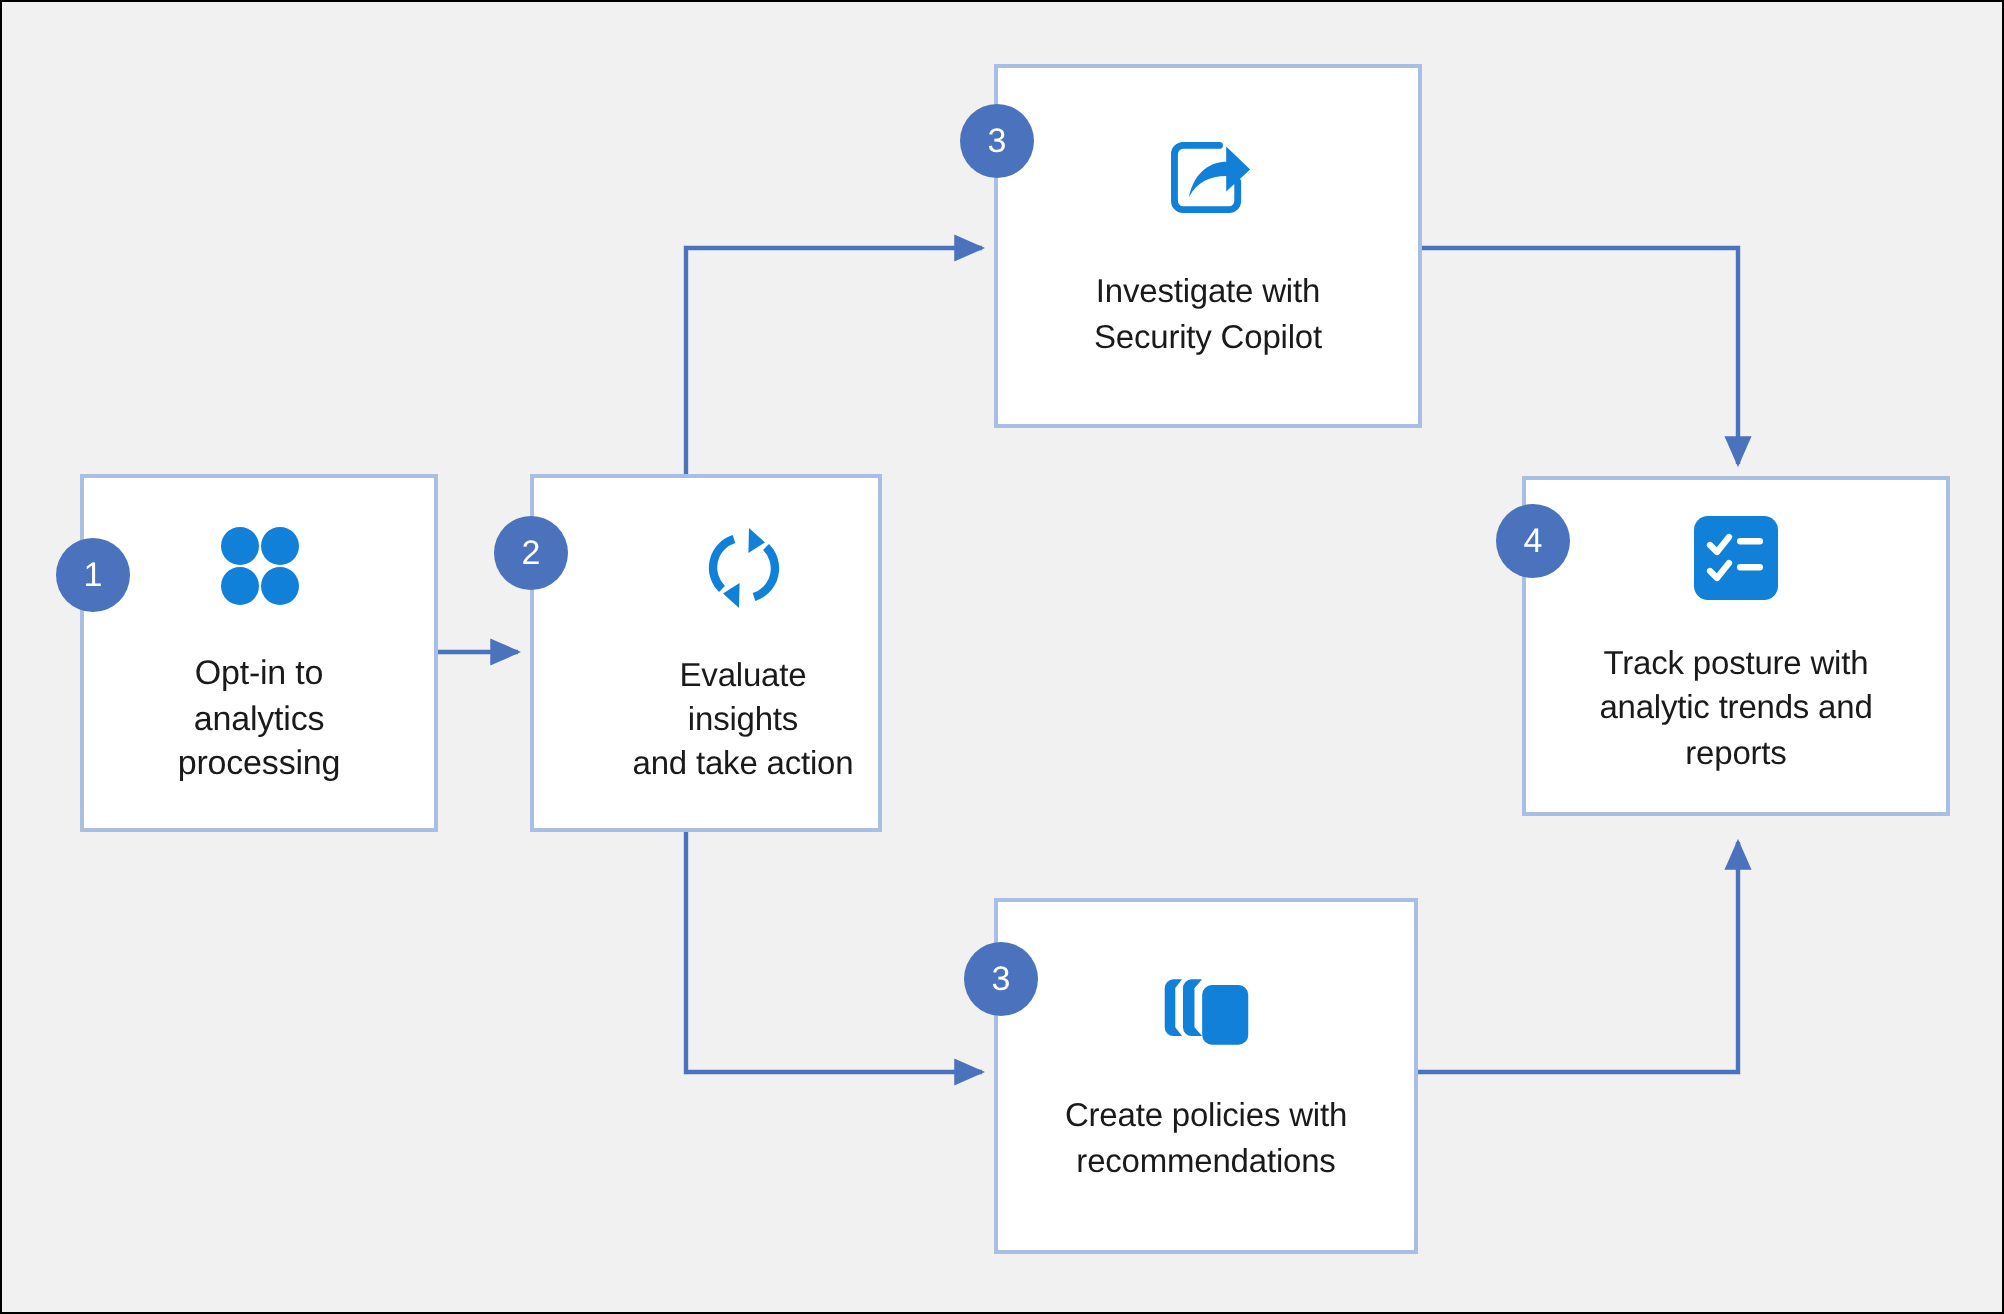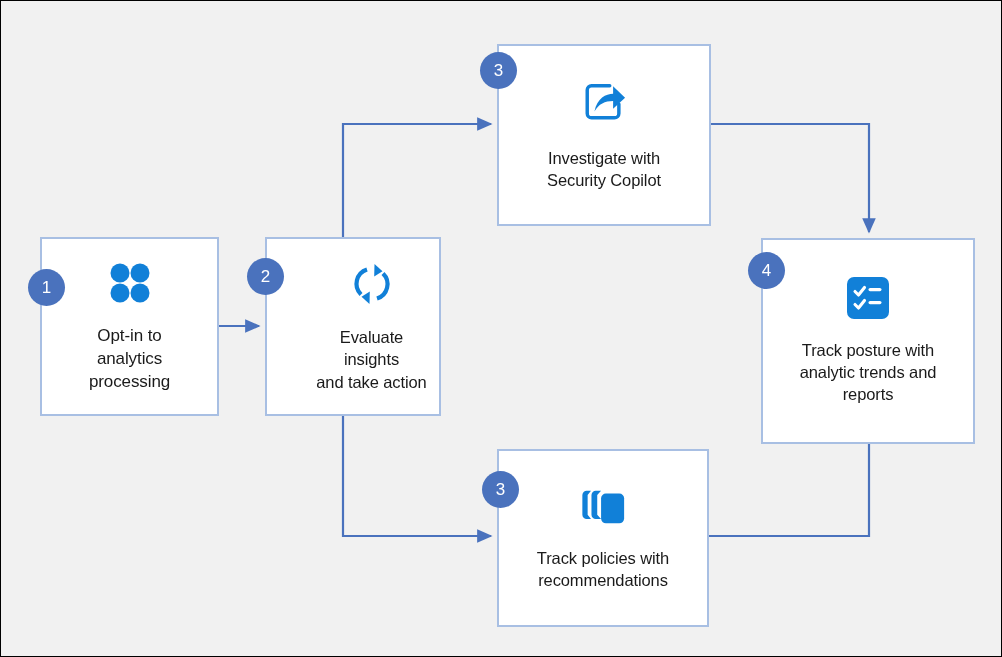--- a/index.html
+++ b/index.html
@@ -61,23 +61,23 @@
     font-family: "Liberation Sans", sans-serif;
     font-size: 17px;
     display: flex;
     align-items: center;
     justify-content: center;
     z-index: 5;
   }
   
   #node-1 { left: 39px;  top: 236px; width: 179px; height: 179px; }
   #node-2 { left: 264px; top: 236px; width: 176px; height: 179px; padding-left: 37px; }
-  #node-3a{ left: 496px; top: 43px;  width: 214px; height: 182px; }
+  #node-3a{ left: 496px; top: 31px;  width: 214px; height: 182px; }
   #node-3b{ left: 496px; top: 448px; width: 212px; height: 178px; }
-  #node-4 { left: 760px; top: 237px; width: 214px; height: 206px; }
+  #node-4 { left: 760px; top: 237px; width: 214px; height: 170px; }
 
   #badge-1 { left: 27px;  top: 268px; }
   #badge-2 { left: 246px; top: 257px; }
   #badge-3a{ left: 479px; top: 51px; }
   #badge-3b{ left: 481px; top: 470px; }
   #badge-4 { left: 747px; top: 251px; }
 
   
   #node-1 .node-label { font-size: 17px; }
   #node-3a .node-icon { margin-bottom: 18px; }
@@ -158,21 +158,21 @@
   <div class="badge" id="badge-3a">3</div>
 
   <div class="node" id="node-3b">
     <span class="node-icon">
       <svg width="48" height="44" viewBox="0 0 50 44" xmlns="http://www.w3.org/2000/svg">
         <path d="M 12.5 5 L 8 5 A 4.5 4.5 0 0 0 3.5 9.5 L 3.5 30 A 4.5 4.5 0 0 0 8 34.5 L 12.5 34.5 L 9 30 L 9 9.5 z" fill="#1180d8"></path>
         <path d="M 23 5 L 17.5 5 A 4.5 4.5 0 0 0 13 9.5 L 13 30 A 4.5 4.5 0 0 0 17.5 34.5 L 23 34.5 L 19 30 L 19 9.5 z" fill="#1180d8"></path>
         <rect x="23" y="8" width="24" height="31" rx="5" fill="#1180d8"></rect>
       </svg>
     </span>
-    <div class="node-label">Track policies with
+    <div class="node-label">Create policies with
 recommendations</div>
   </div>
   <div class="badge" id="badge-3b">3</div>
 
   <div class="node" id="node-4">
     <span class="node-icon">
       <svg width="42" height="42" viewBox="0 0 42 42" xmlns="http://www.w3.org/2000/svg">
         <rect x="0" y="0" width="42" height="42" rx="7" fill="#1180d8"></rect>
         <path d="M 8 14.5 L 11.5 18 L 17.5 10.5" fill="none" stroke="#ffffff" stroke-width="3.1" stroke-linecap="round" stroke-linejoin="round"></path>
         <path d="M 8 27.5 L 11.5 31 L 17.5 23.5" fill="none" stroke="#ffffff" stroke-width="3.1" stroke-linecap="round" stroke-linejoin="round"></path>

